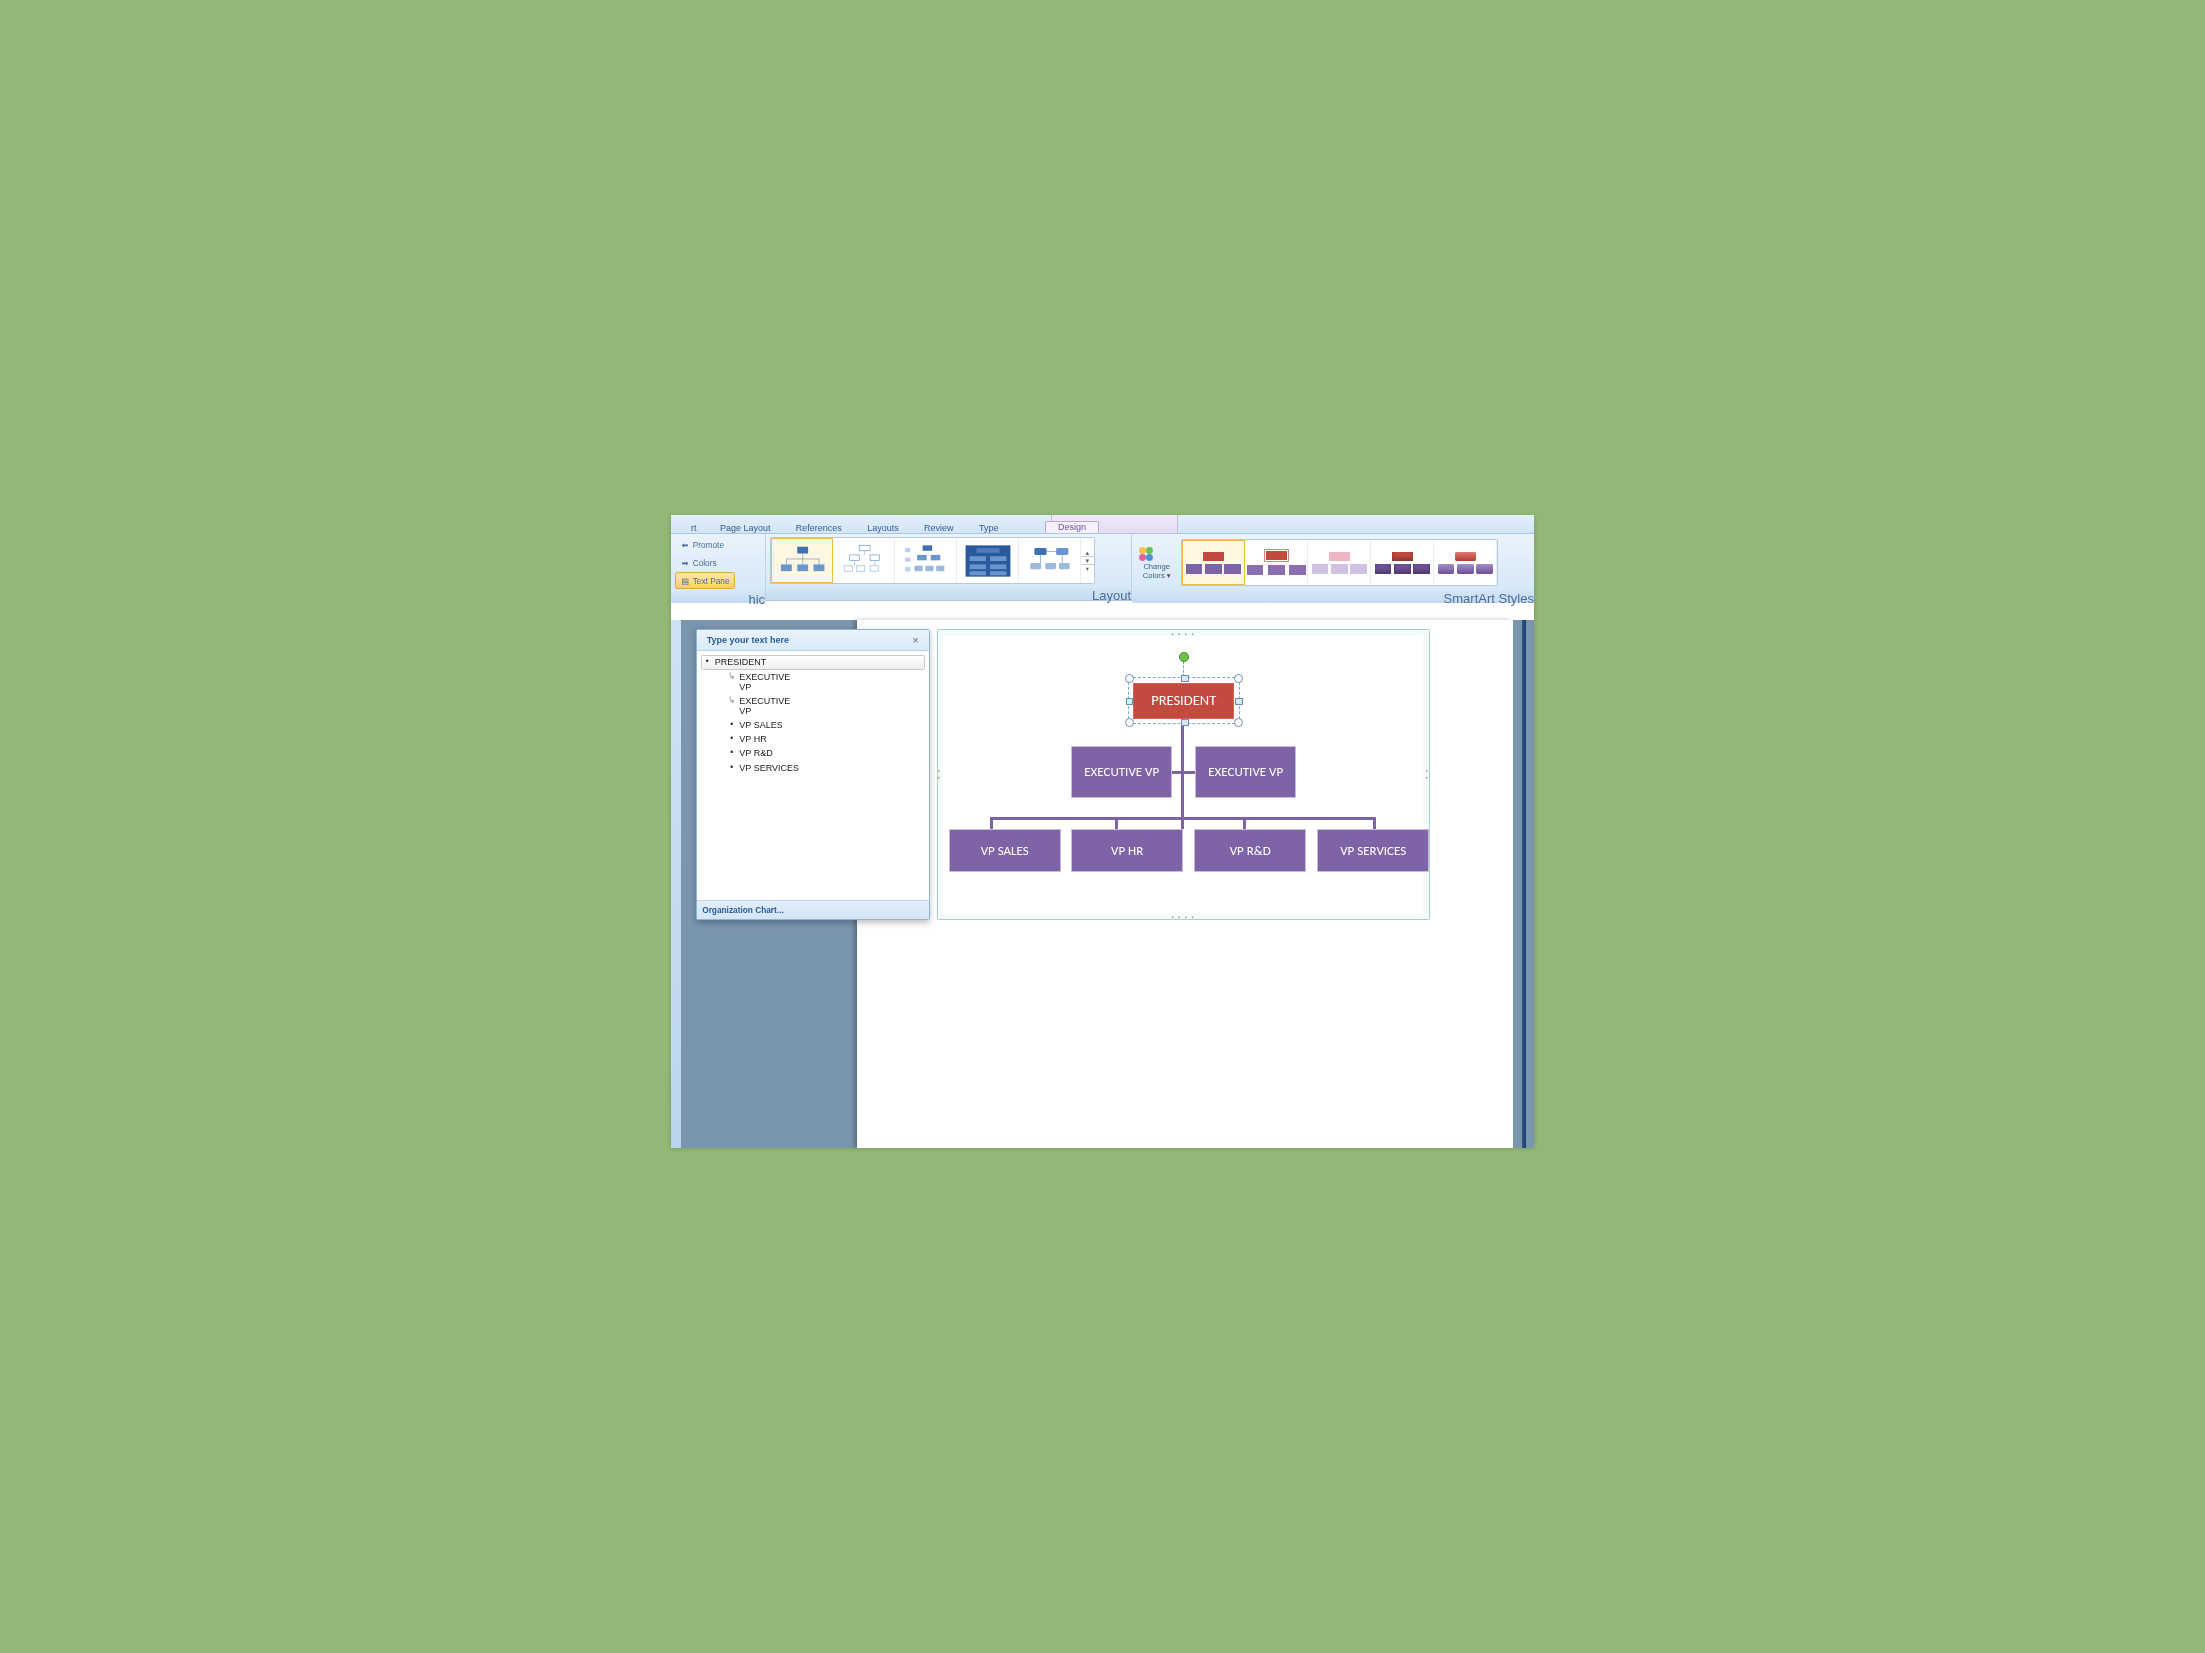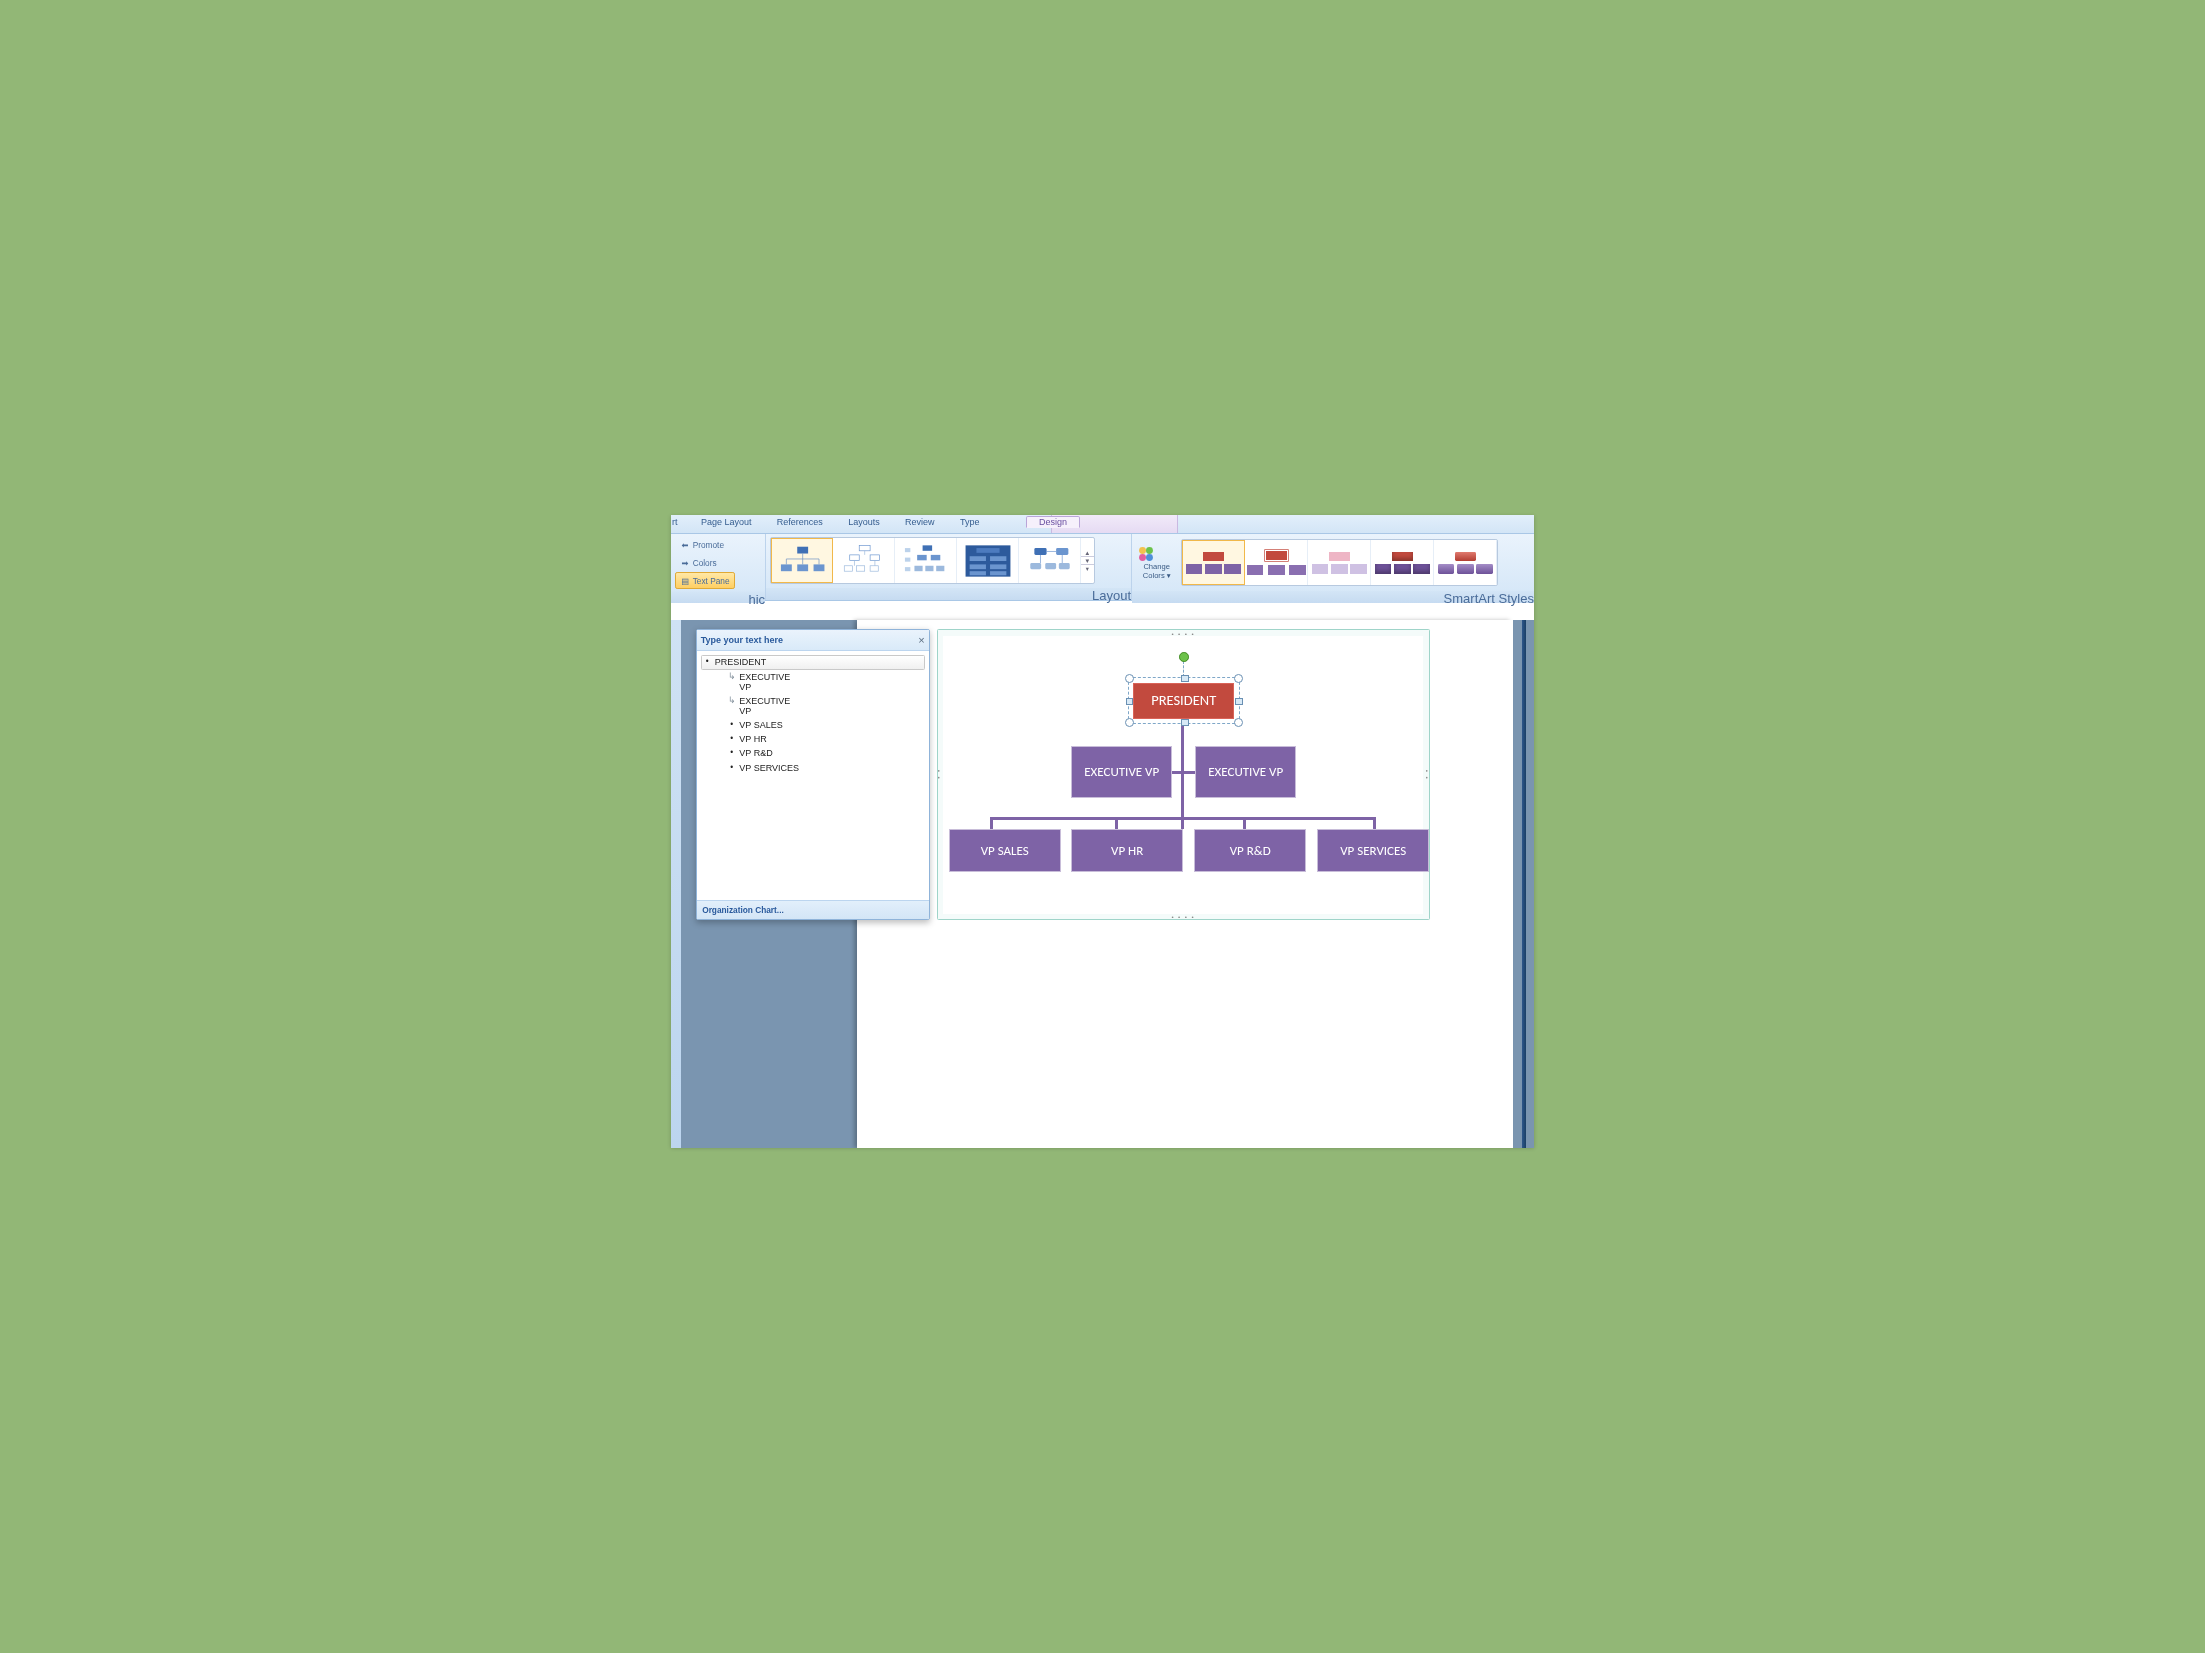--- a/index.html
+++ b/index.html
@@ -5,21 +5,21 @@
 html,body{margin:0;padding:0;height:100%;font-family:Segoe UI,Tahoma,Geneva,sans-serif;font-size:9.6px}
 body{background:#92b776;display:flex;align-items:center;justify-content:center}
 .stage{width:882px;height:662px;background:#92b776;position:relative}
 .win{position:absolute;left:9.6px;top:19.3px;right:9.6px;bottom:9.6px;background:#fff;box-shadow:0 1.4px 4.1px rgba(0,0,0,.2);overflow:hidden}
 
 .title-bar{height:19.3px;background:linear-gradient(#cde4f7,#bcd9f2);display:flex;align-items:center;font-size:9px;color:#3a5b84;border-bottom:0.7px solid #a9c7e6;position:relative}
 .qat{width:6.9px;height:6.9px;margin-left:4.8px;opacity:.5}
 .title-text{position:absolute;left:124px}
 .contextual{position:absolute;left:380px;top:0;height:18.6px;width:124px;background:linear-gradient(#e0d4ed,#d1c0e6);border:0.7px solid #b79edb;border-bottom:none;text-align:center;line-height:18px;color:#5e4687;font-size:9px}
 
-.tab-row{height:18px;background:linear-gradient(#e2effb,#d3e5f6);display:flex;align-items:flex-start;padding-left:0;border-bottom:0.7px solid #a9c7e6;position:relative}
+.tab-row{height:18px;background:linear-gradient(#e2effb,#d3e5f6);display:flex;align-items:flex-end;padding-left:19px;border-bottom:0.7px solid #a9c7e6;position:relative}
 .tab{padding:0 11.7px;display:flex;align-items:center;color:#355d8f;font-size:9px;cursor:pointer;border:0.7px solid transparent;border-bottom:none;margin-top:1.4px}
 .tab.active{background:#f6f0fb;border:0.7px solid #b9a5d8;border-bottom:0.7px solid #f6f0fb;color:#6a4fa0;border-radius:2.1px 2.1px 0 0;position:relative;z-index:2}
 .tab.ctx-area{margin-left:0}
 .ctx-bg{position:absolute;left:380px;top:0;height:18px;width:125px;background:linear-gradient(#f1eaf9,#e6dbf3);border-left:0.7px solid #c9b9e1;border-right:0.7px solid #c9b9e1}
 
 .ribbon{height:66px;background:linear-gradient(#eaf3fc,#d7e8f8 85%,#c6dbf1);display:flex;border-bottom:0.7px solid #a9c7e6}
 .rgroup{border-right:0.7px solid #bcd3ec;display:flex;flex-direction:column;justify-content:space-between;position:relative}
 .rgroup-body{flex:1;display:flex;align-items:center;padding:2.8px 4.1px;gap:2.8px}
 .rgroup-label{height:11.7px;text-align:right;font-size:13px;color:#4a6c99;background:linear-gradient(#d3e5f6,#c6dbf1)}
 .small-btns{display:flex;flex-direction:column;gap:1.4px}
@@ -44,21 +44,21 @@
 .style-thumb .row{display:flex;gap:2.8px}
 .style-thumb .bt{width:16.5px;height:9.6px}
 
 .workspace{position:absolute;top:105px;left:0;right:0;bottom:0;background:#7a95b0;display:flex}
 .leftgut{width:9.6px;background:linear-gradient(#cfe2f4,#bcd5ef)}
 .docwrap{flex:1;position:relative;background:#7a95b0}
 .page{position:absolute;left:176px;top:0;right:20.7px;bottom:0;background:#fff;box-shadow:-2.8px 0 4.1px rgba(0,0,0,.25)}
 .right-rule{position:absolute;right:8.3px;top:0;width:4.1px;bottom:0;background:linear-gradient(to left,#1a3f66,#2d568a)}
 
 .textpane{position:absolute;left:15px;top:9.6px;width:232px;height:289px;background:#fff;border:0.7px solid #8fb3d9;border-radius:2.1px;box-shadow:0 2.1px 6.9px rgba(0,0,0,.25);display:flex;flex-direction:column}
-.tp-head{height:19.3px;background:linear-gradient(#eaf3fc,#d9eaf9);display:flex;align-items:center;justify-content:space-between;padding:0 4px;font-weight:bold;color:#2a5a9c;font-size:9px;border-bottom:0.7px solid #bcd5ef}
+.tp-head{height:19.3px;background:linear-gradient(#eaf3fc,#d9eaf9);display:flex;align-items:center;justify-content:space-between;padding:0 10px;font-weight:bold;color:#2a5a9c;font-size:9px;border-bottom:0.7px solid #bcd5ef}
 .tp-close{color:#5a6d82;cursor:pointer;font-size:11px;font-weight:normal}
 .tp-body{flex:1;background:#fff;overflow:auto;padding:4.1px 4.1px}
 .tp-item{display:flex;align-items:flex-start;gap:4.1px;padding:2.1px 2.8px;font-size:9px;color:#222}
 .tp-item.indent{padding-left:27.6px}
 .tp-item.sel{background:linear-gradient(#fff,#f0f0f0);border:0.7px solid #c9c9c9;border-radius:1.4px;padding:1.4px 2.1px}
 .tp-bullet{width:6.9px;display:inline-flex;justify-content:center;align-items:center;font-size:8.3px;line-height:1}
 .tp-sub{color:#8895a0;font-size:9px}
 .tp-foot{height:18px;background:linear-gradient(#e2effb,#d3e5f6);border-top:0.7px solid #bcd5ef;display:flex;align-items:center;padding:0 5.5px;font-weight:bold;color:#2a5a9c;font-size:8.3px}
 
 .sa-wrap{position:absolute;left:256px;top:9.6px;width:491px;height:289px;border:0.7px solid #9fd4c9;background:#f4fbfa;border-radius:1.4px}

